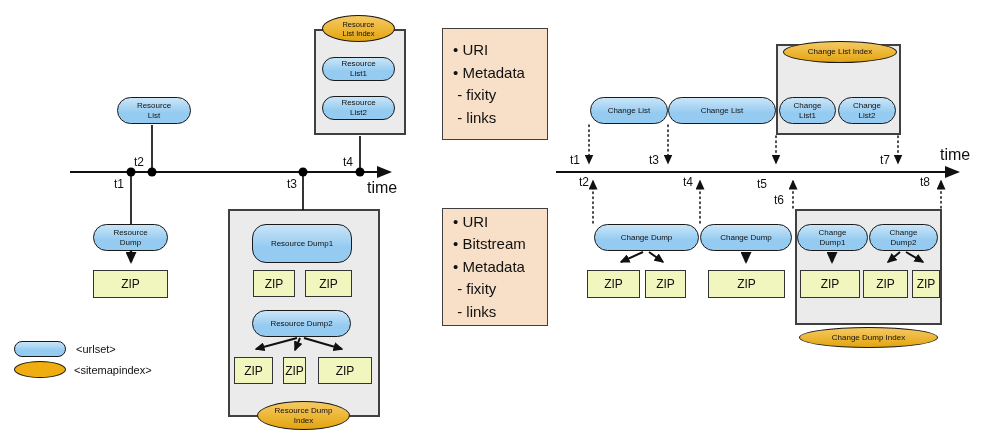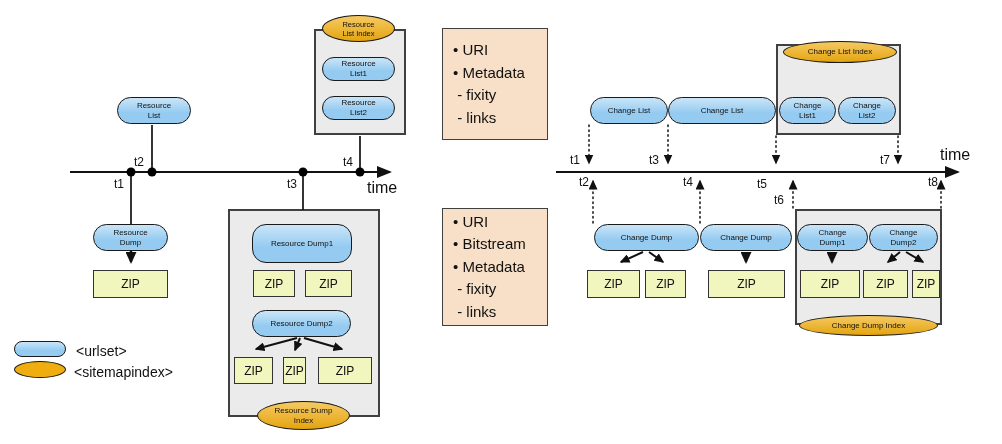--- a/index.html
+++ b/index.html
@@ -26,21 +26,21 @@
            border:1.5px solid #404040;z-index:3;
            display:flex;flex-direction:column;justify-content:center;
            padding-left:10px;font-size:15px;line-height:1.5;white-space:pre-wrap;}
   .tick{position:absolute;font-size:12px;z-index:8;}
   .axis-label{position:absolute;font-size:16px;z-index:8;}
   .legend-swatch-pill{position:absolute;box-sizing:border-box;border:1.5px solid #1a1a1a;
            border-radius:9px;background-color:var(--urlset-fill,#95CBF1);
            background-image:linear-gradient(rgba(255,255,255,.5),rgba(255,255,255,0) 60%);}
   .legend-swatch-oval{position:absolute;box-sizing:border-box;border:1.5px solid #1a1a1a;
            border-radius:50%;background-color:var(--sitemapindex-fill,#F0AD10);}
-  .legend-label{position:absolute;font-size:14px;}
+  .legend-label{position:absolute;font-size:11px;}
   svg.connectors{position:absolute;left:0;top:0;z-index:4;pointer-events:none;}
   svg.connectors line{stroke:var(--line,#111);}
 </style>
 </head>
 <body>
 
 <div class="stage">
 
   <div class="groupbox" style="left:314px;top:29px;width:92px;height:106px;"></div>
   <div class="groupbox" style="left:228px;top:209px;width:152px;height:208px;"></div>
@@ -161,30 +161,30 @@
   <div class="capsule" style="left:838px;top:97px;width:58px;height:27px;">Change
 List2</div>
 
   <div class="tick" style="left:570px;top:153px;">t1</div>
   <div class="tick" style="left:579px;top:175px;">t2</div>
   <div class="tick" style="left:649px;top:153px;">t3</div>
   <div class="tick" style="left:683px;top:175px;">t4</div>
   <div class="tick" style="left:757px;top:153px;margin-top:24px;">t5</div>
   <div class="tick" style="left:774px;top:193px;">t6</div>
   <div class="tick" style="left:880px;top:153px;">t7</div>
-  <div class="tick" style="left:920px;top:175px;margin-left:8px;">t8</div>
+  <div class="tick" style="left:920px;top:175px;">t8</div>
   <div class="axis-label" style="left:940px;top:146px;">time</div>
 
   <div class="capsule" style="left:594px;top:224px;width:105px;height:27px;">Change Dump</div>
   <div class="capsule" style="left:700px;top:224px;width:92px;height:27px;">Change Dump</div>
   <div class="capsule" style="left:797px;top:224px;width:71px;height:27px;">Change
 Dump1</div>
   <div class="capsule" style="left:869px;top:224px;width:69px;height:27px;">Change
 Dump2</div>
   <div class="zipbox" style="left:587px;top:270px;width:53px;height:28px;">ZIP</div>
   <div class="zipbox" style="left:645px;top:270px;width:41px;height:28px;">ZIP</div>
   <div class="zipbox" style="left:708px;top:270px;width:77px;height:28px;">ZIP</div>
   <div class="zipbox" style="left:800px;top:270px;width:60px;height:28px;">ZIP</div>
   <div class="zipbox" style="left:863px;top:270px;width:45px;height:28px;">ZIP</div>
   <div class="zipbox" style="left:912px;top:270px;width:28px;height:28px;">ZIP</div>
-  <div class="oval" style="left:799px;top:315px;width:139px;height:21px;">Change Dump Index</div>
+  <div class="oval" style="left:799px;top:327px;width:139px;height:21px;">Change Dump Index</div>
 
 </div>
 
 </body></html>

